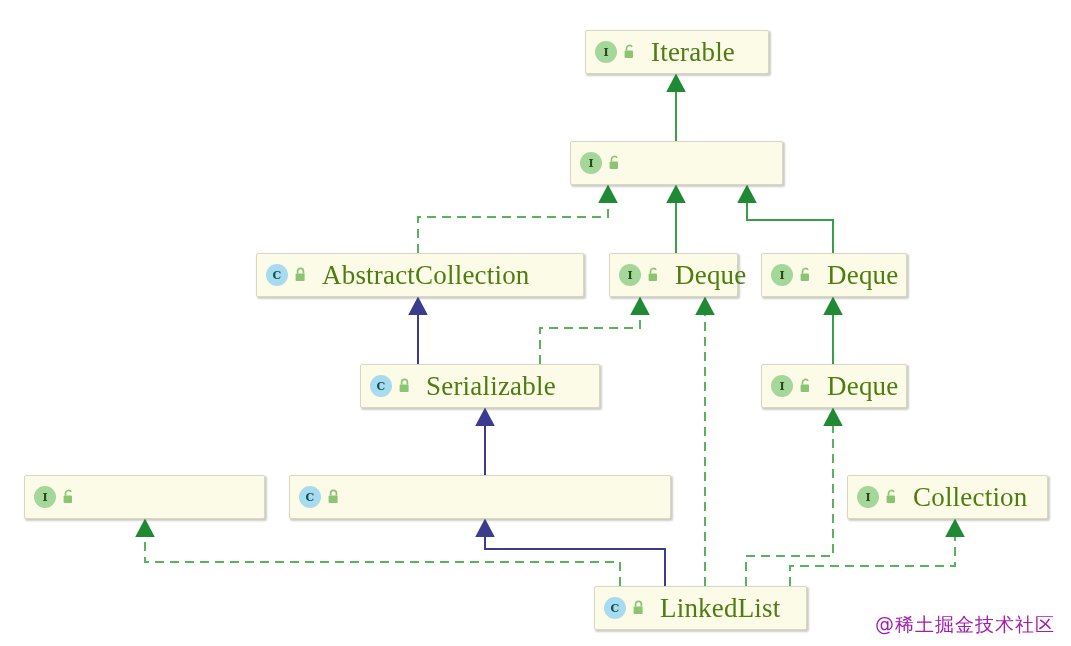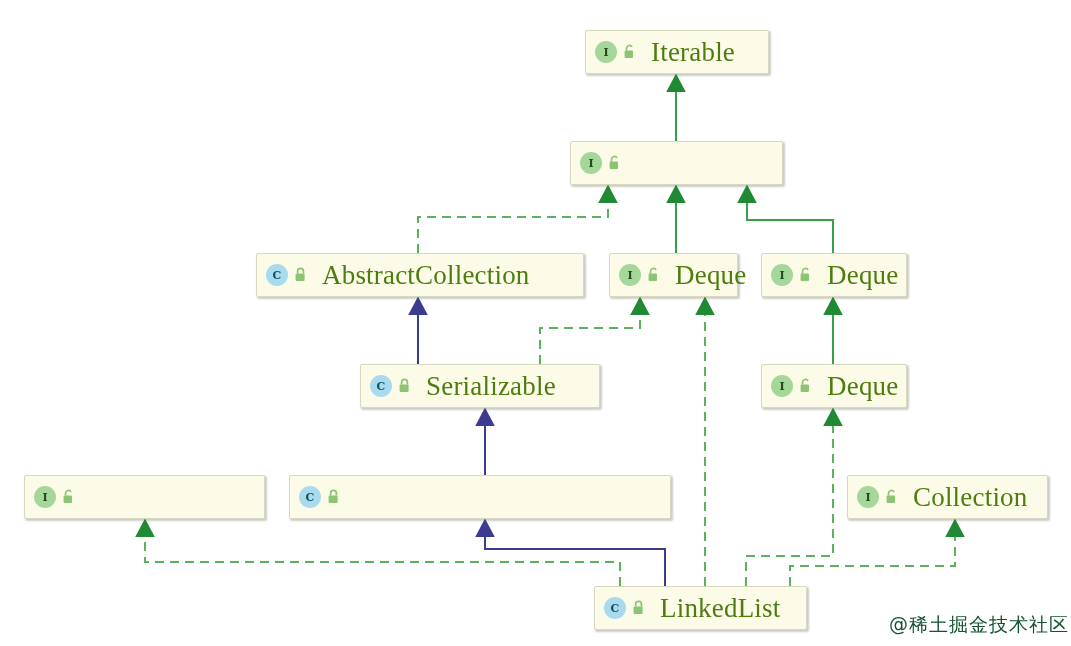--- a/index.html
+++ b/index.html
@@ -73,25 +73,25 @@
   .node-label {
     font-family: Liberation Serif, serif;
     font-size: 27px;
     line-height: 1;
     color: #4d7c0f;
     margin-left: 14px;
     letter-spacing: 0.2px;
   }
   .watermark {
     position: absolute;
-    right: 2px;
+    right: 16px;
     bottom: 8px;
     font-family: "DejaVu Sans", "Liberation Sans", sans-serif;
     font-size: 19px;
-    color: #14532d;
+    color: #a21caf;
     letter-spacing: 1px;
     z-index: 2;
     user-select: none;
   }
 </style>
 </head>
 <body>
 
 <div id="diagram">
 

